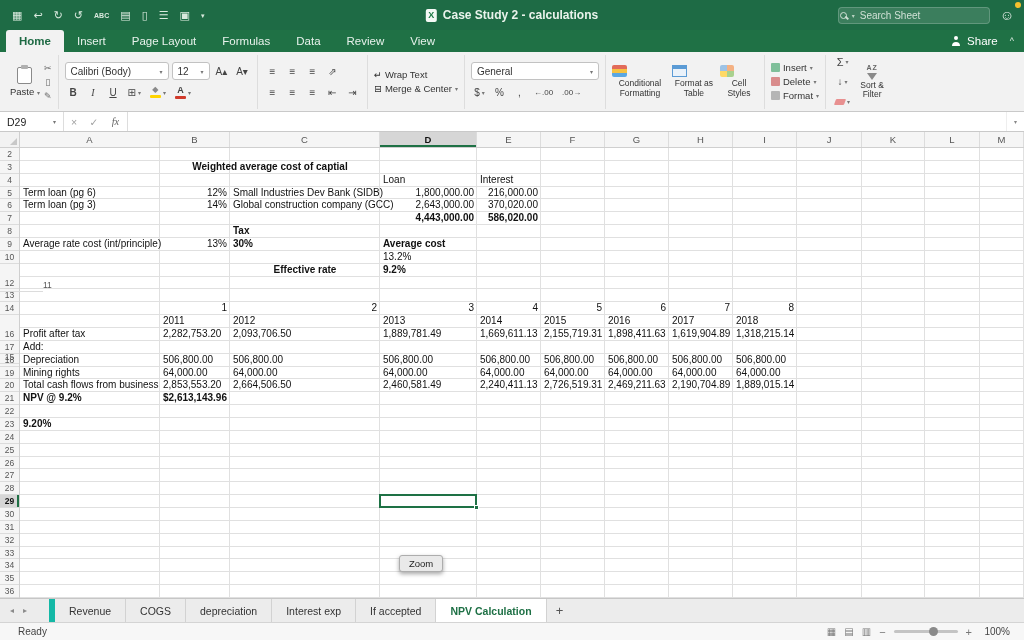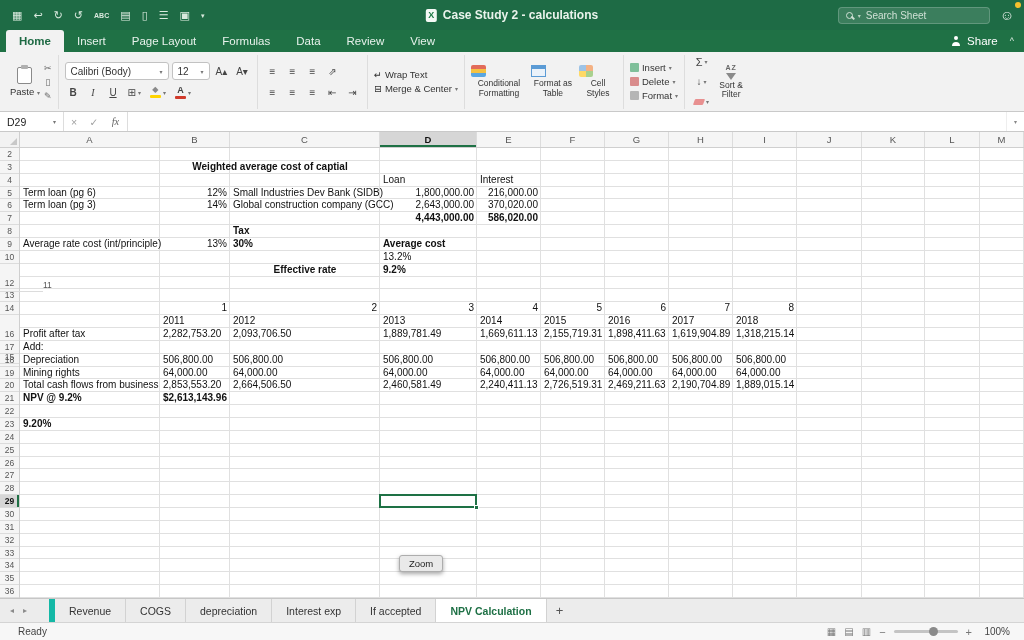--- a/index.html
+++ b/index.html
@@ -8,21 +8,21 @@
 
   
   .titlebar { position:absolute; top:0; left:0; width:1024px; height:30px; background:#1e6b45; display:flex; align-items:center; color:#eaf3ec; }
   .tb-icons { display:flex; gap:11px; margin-left:12px; align-items:center; font-size:11px; color:#d9e9de; }
   .tb-icon { line-height:1; }
   .tb-icon.abc { font-size:7px; font-weight:700; }
   .tb-icon.chev { font-size:7px; }
   .tb-title { position:absolute; left:50%; transform:translateX(-50%); display:flex; align-items:center; gap:6px; font-size:12px; font-weight:700; white-space:nowrap; }
   .xlicon { width:11px; height:13px; background:#f4f9f6; border-radius:2px; color:#1d7a45; font-size:9px; font-weight:700; display:flex; align-items:center; justify-content:center; }
   .tb-right { margin-left:auto; display:flex; align-items:center; gap:10px; margin-right:10px; }
-  .searchbox { display:flex; align-items:center; gap:5px; background:rgba(255,255,255,0.13); border:1px solid rgba(255,255,255,0.20); border-radius:4px; height:17px; width:152px; padding:0 7px; color:#cfe0d5; font-size:10px; }
+  .searchbox { display:flex; align-items:center; gap:5px; background:rgba(255,255,255,0.13); border:1px solid rgba(255,255,255,0.20); border-radius:4px; height:17px; width:152px; padding:0 1px; color:#cfe0d5; font-size:10px; }
   .mag { width:7px; height:7px; border:1.5px solid #cfe0d5; border-radius:50%; position:relative; flex:none; }
   .mag::after { content:""; position:absolute; width:4px; height:1.5px; background:#cfe0d5; transform:rotate(45deg); right:-3px; bottom:-1px; }
   .searchbox .dd { font-size:6px; color:#b9d2c2; }
   .smiley { font-size:14px; color:#f2f7f3; line-height:1; }
   .yellowdot { position:absolute; right:3px; top:2px; width:6px; height:6px; border-radius:50%; background:#f6c02d; }
 
   
   .tabrow { position:absolute; top:30px; left:0; width:1024px; height:22px; background:#1f7145; display:flex; align-items:flex-end; color:#fff; }
   #ribbon-tabs { display:flex; height:22px; margin-left:6px; }
   .rtab { padding:0 13px; font-size:11.5px; line-height:22px; color:#e8f2ec; cursor:pointer; white-space:nowrap; }
@@ -234,20 +234,38 @@
       <span>↵</span>
       <span>Wrap Text</span>
     </div>
     <div class="biglabelbtn">
       <span>⊟</span>
       <span>Merge &amp; Center</span>
       <span class="dd" style="font-size:6px;color:#777">▾</span>
     </div>
   </div>
 
+  <div class="rgroup">
+    <div class="rrow">
+      <span class="sel" style="width:128px">
+          <span>General</span>
+          <span class="dd">▾</span>
+        </span>
+    </div>
+    <div class="rrow">
+      <span class="btn">
+          <span>$</span>
+          <span class="dd">▾</span>
+        </span>
+      <span class="btn">%</span>
+      <span class="btn">,</span>
+      <span class="btn" style="font-size:8px">←.00</span>
+      <span class="btn" style="font-size:8px">.00→</span>
+    </div>
+  </div>
 
   <div class="rgroup hgroup">
     <div class="stylebtn" style="width:56px">
       <span class="cf-icon"></span>
       <span>Conditional Formatting</span>
     </div>
     <div class="stylebtn" style="width:44px">
       <span class="ft-icon"></span>
       <span>Format as Table</span>
     </div>

